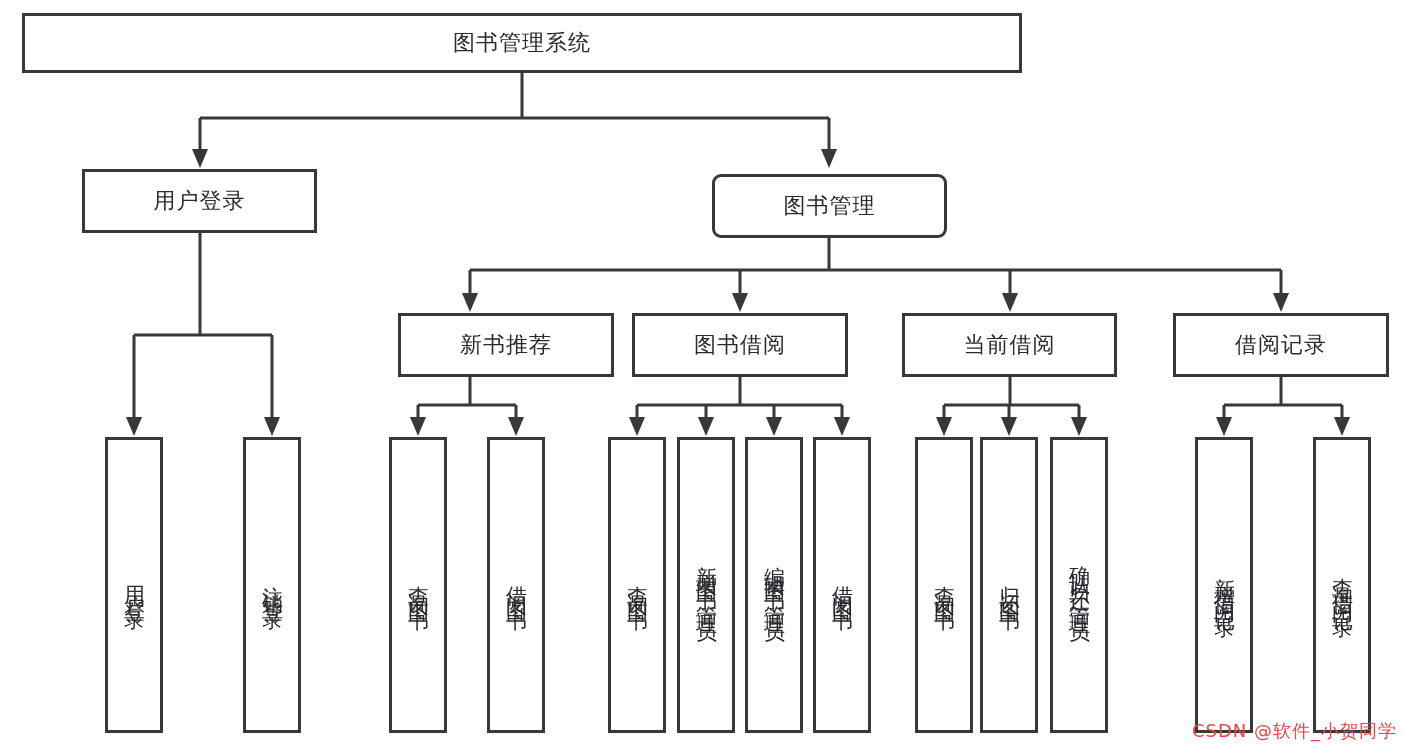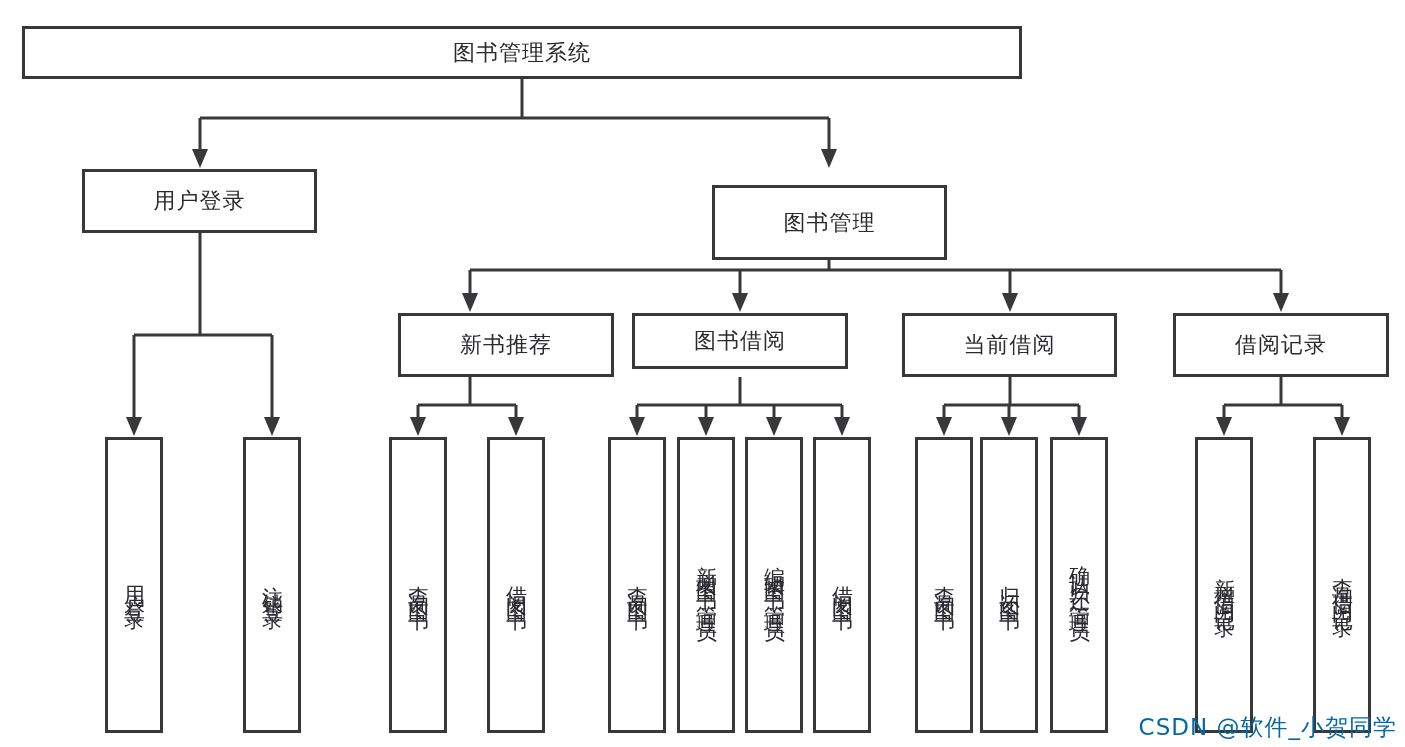--- a/index.html
+++ b/index.html
@@ -36,27 +36,27 @@
     white-space: nowrap;
   }
   .v-node {
     writing-mode: vertical-rl;
     letter-spacing: 8px;
     font-size: 21px;
     line-height: 1;
     white-space: normal;
   }
   
-  #root      { left: 22px;  top: 13px;  width: 1000px; height: 53px; margin-top: 13px; }
+  #root      { left: 22px;  top: 13px;  width: 1000px; height: 60px; }
   
   #n-login   { left: 82px;  top: 169px; width: 235px; height: 64px; }
-  #n-mgmt    { left: 712px; top: 185px; width: 235px; height: 75px; }
+  #n-mgmt    { left: 712px; top: 174px; width: 235px; height: 64px; border-radius: 9px; }
   
   #n-newbook { left: 362px; top: 313px; width: 216px; height: 64px; margin-left: 36px; }
-  #n-borrow  { left: 632px; top: 313px; width: 216px; height: 56px; }
+  #n-borrow  { left: 632px; top: 313px; width: 216px; height: 64px; }
   #n-current { left: 902px; top: 313px; width: 215px; height: 64px; text-align: right; }
   #n-records { left: 1173px;top: 313px; width: 216px; height: 64px; }
   
   .leaf { top: 437px; height: 296px; width: 58px; }
   #l-1a { left: 105px; }
   #l-1b { left: 243px; }
   #l-2a { left: 389px; }
   #l-2b { left: 487px; }
   #l-3a { left: 608px; }
   #l-3b { left: 677px; }
@@ -64,23 +64,23 @@
   #l-3d { left: 813px; }
   #l-4a { left: 915px; }
   #l-4b { left: 980px; }
   #l-4c { left: 1050px; }
   #l-5a { left: 1195px; }
   #l-5b { left: 1313px; }
   .watermark {
     position: absolute;
     right: 8px;
     bottom: 4px;
-    font-size: 23px;
+    font-size: 18px;
     letter-spacing: 1px;
-    color: #0369a1;
+    color: #ef4444;
     z-index: 3;
     white-space: nowrap;
   }
 </style>
 </head>
 <body>
 
 <div class="canvas">
 
   <svg class="connectors" viewBox="0 0 1405 747" xmlns="http://www.w3.org/2000/svg">

